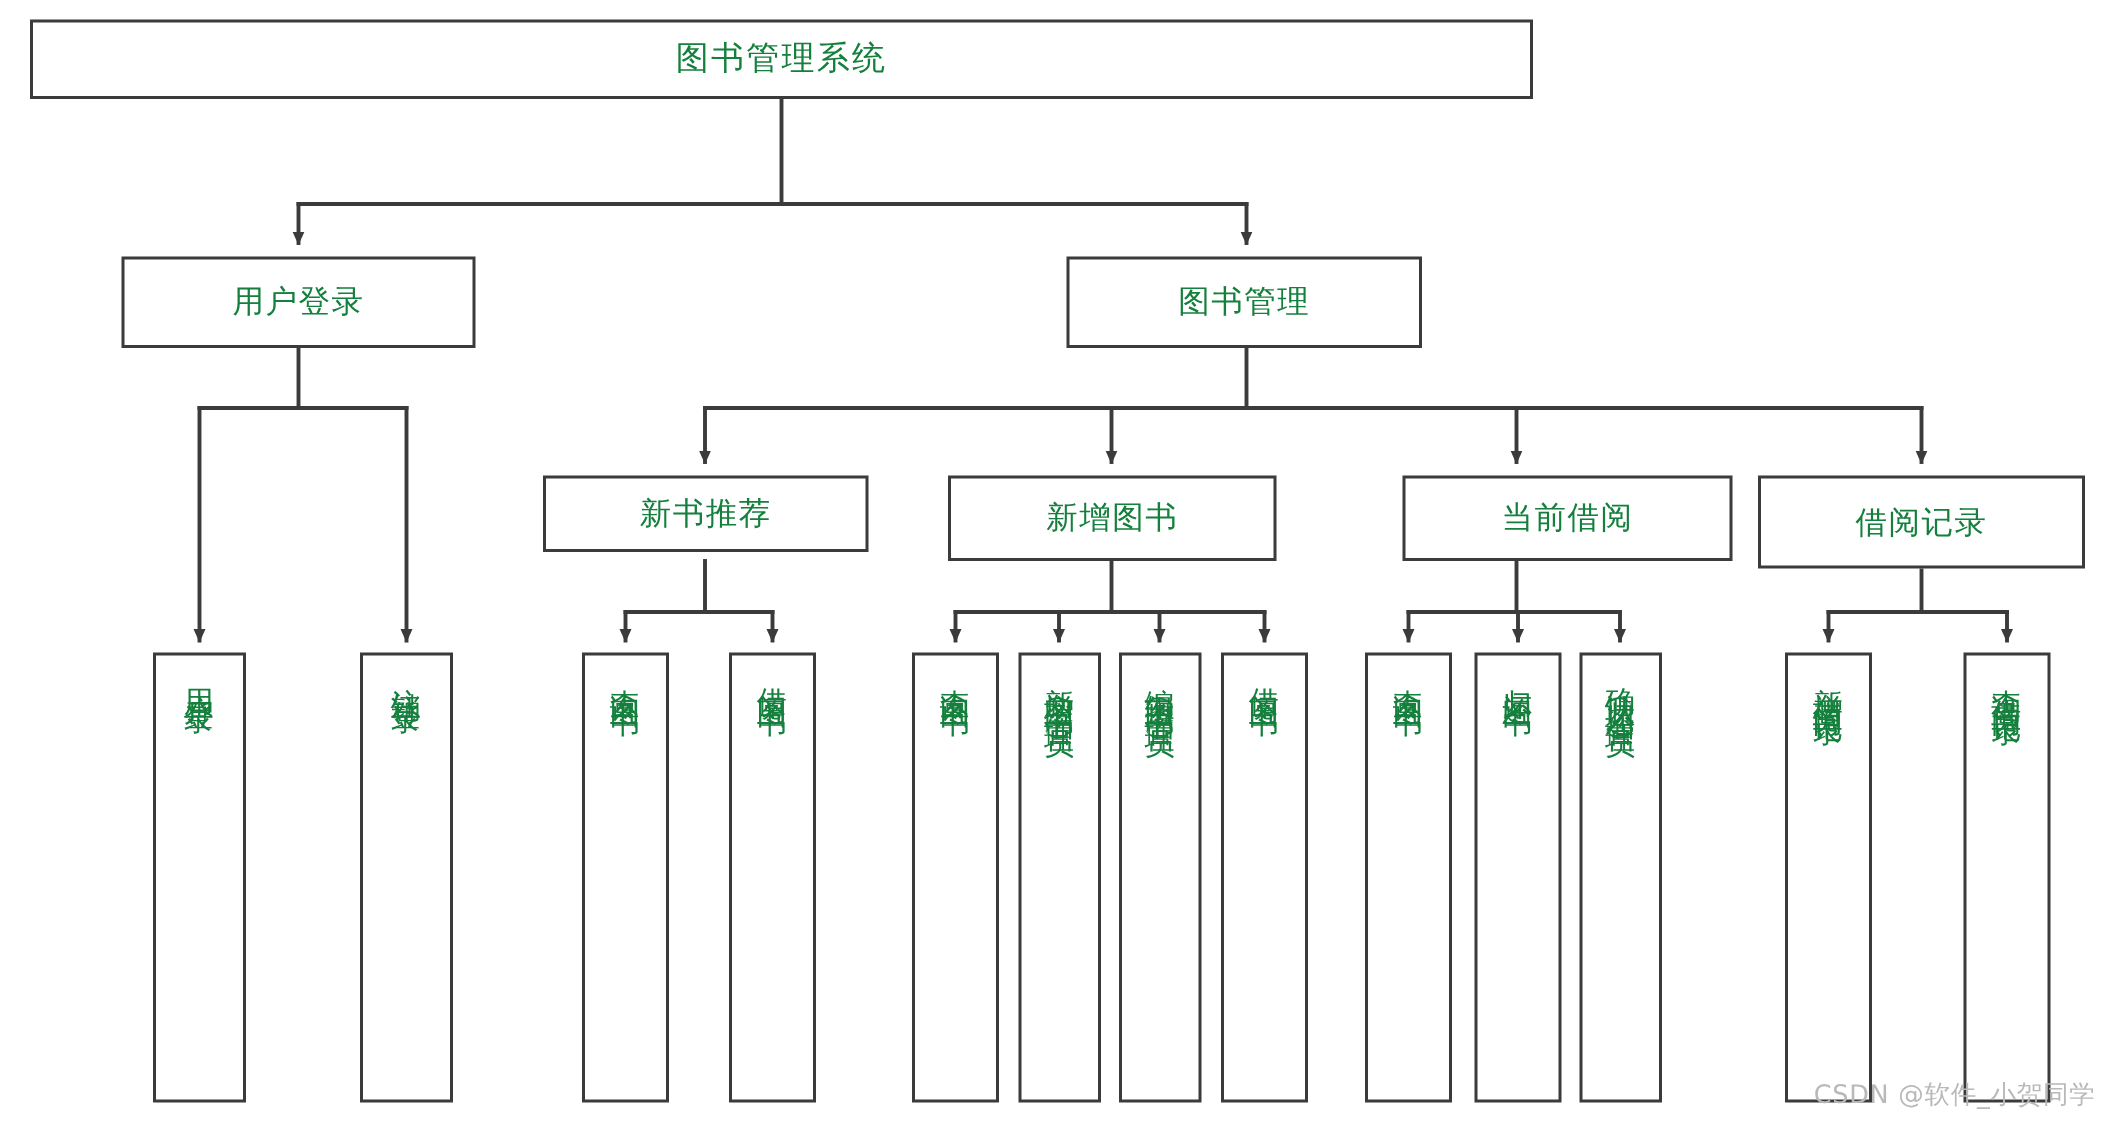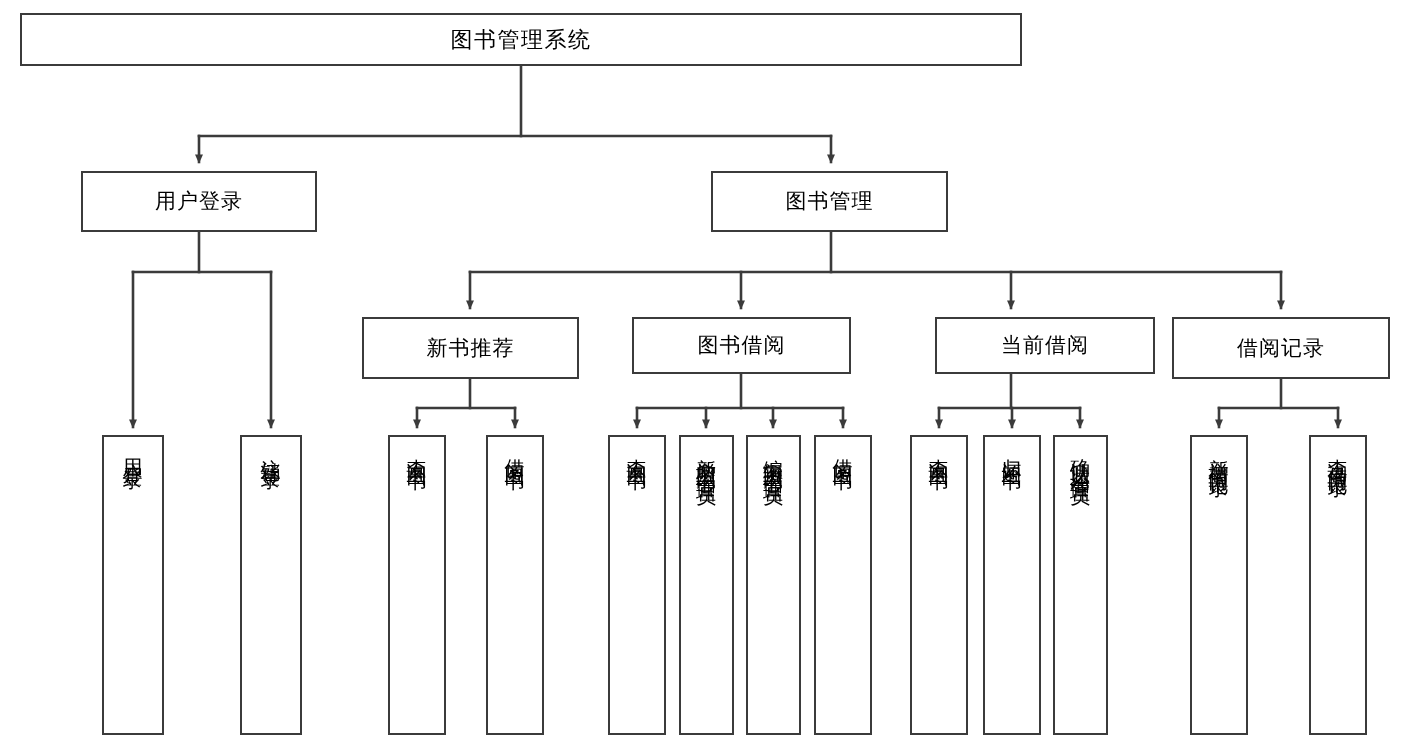--- a/index.html
+++ b/index.html
@@ -26,21 +26,21 @@
     top: 0;
     width: 1405px;
     height: 747px;
     pointer-events: none;
   }
   .node {
     position: absolute;
     box-sizing: border-box;
     border: 2.4px solid #3b3b3b;
     background: #ffffff;
-    color: #000000;
+    color: #15803d;
     display: flex;
     align-items: center;
     justify-content: center;
     text-align: center;
     line-height: 1.25;
   }
   .node.horiz {
     font-size: 21px;
     letter-spacing: 1px;
   }
@@ -133,25 +133,25 @@
     <span>图书管理系统</span>
   </div>
 
   <div class="node horiz" style="left: 81px; top: 171px; width: 236px; height: 61px;">
     <span>用户登录</span>
   </div>
   <div class="node horiz" style="left: 711px; top: 171px; width: 237px; height: 61px;">
     <span>图书管理</span>
   </div>
 
-  <div class="node horiz" style="left: 362px; top: 317px; width: 217px; height: 62px; align-items: center;">
+  <div class="node horiz" style="left: 362px; top: 317px; width: 217px; height: 51px; align-items: center;">
     <span>新书推荐</span>
   </div>
   <div class="node horiz" style="left: 632px; top: 317px; width: 219px; height: 57px;">
-    <span>图书借阅</span>
+    <span>新增图书</span>
   </div>
   <div class="node horiz" style="left: 901px; top: 317px; width: 220px; height: 57px; margin-left: 34px;">
     <span>当前借阅</span>
   </div>
   <div class="node horiz" style="left: 1172px; top: 317px; width: 218px; height: 62px;">
     <span>借阅记录</span>
   </div>
 
   <div class="node leaf" style="left: 102px; top: 435px; width: 62px; height: 300px;">
     <span class="vtext">用户登录</span>
@@ -186,13 +186,14 @@
   <div class="node leaf" style="left: 1053px; top: 435px; width: 55px; height: 300px;">
     <span class="vtext">确认归还（管理员）</span>
   </div>
   <div class="node leaf" style="left: 1190px; top: 435px; width: 58px; height: 300px;">
     <span class="vtext">新增借阅记录</span>
   </div>
   <div class="node leaf" style="left: 1309px; top: 435px; width: 58px; height: 300px;">
     <span class="vtext">查询借阅记录</span>
   </div>
 
+  <div class="watermark">CSDN @软件_小贺同学</div>
 </div>
 
 </body></html>

